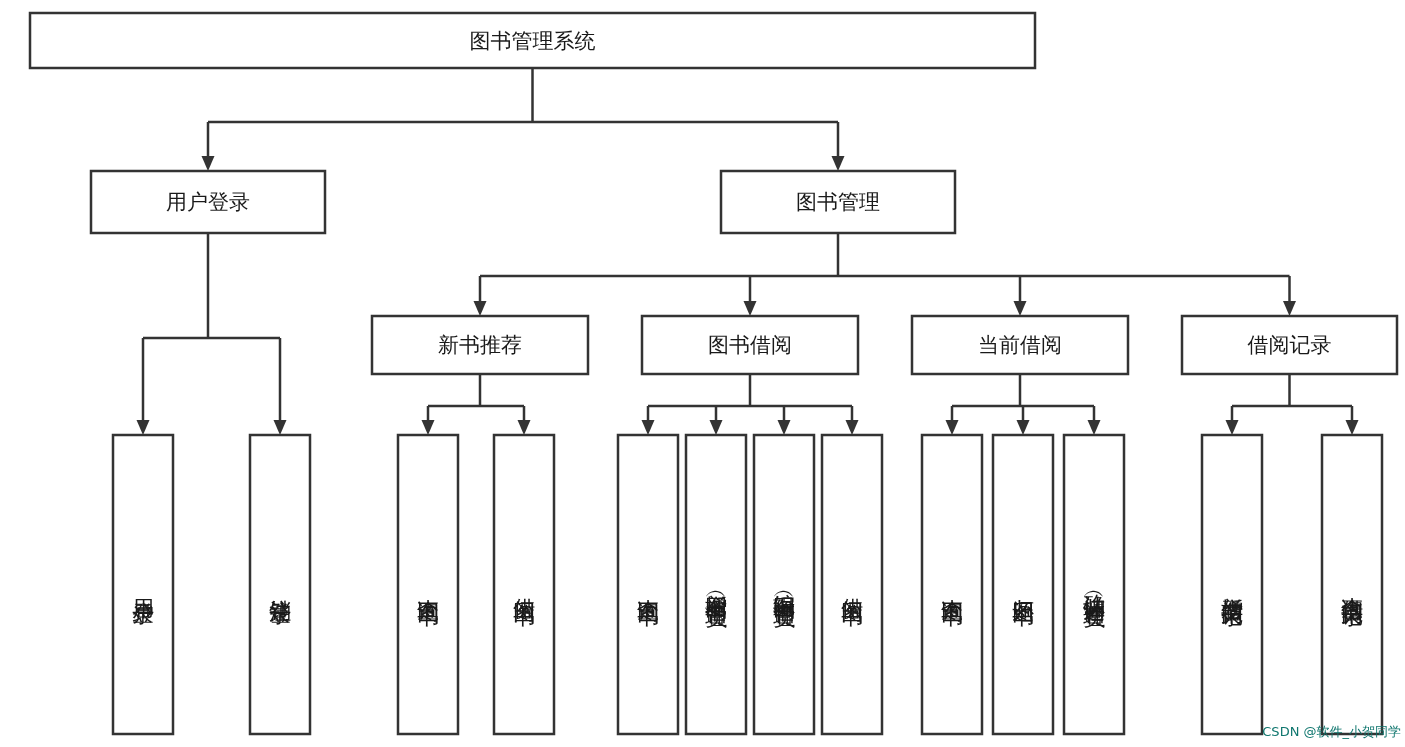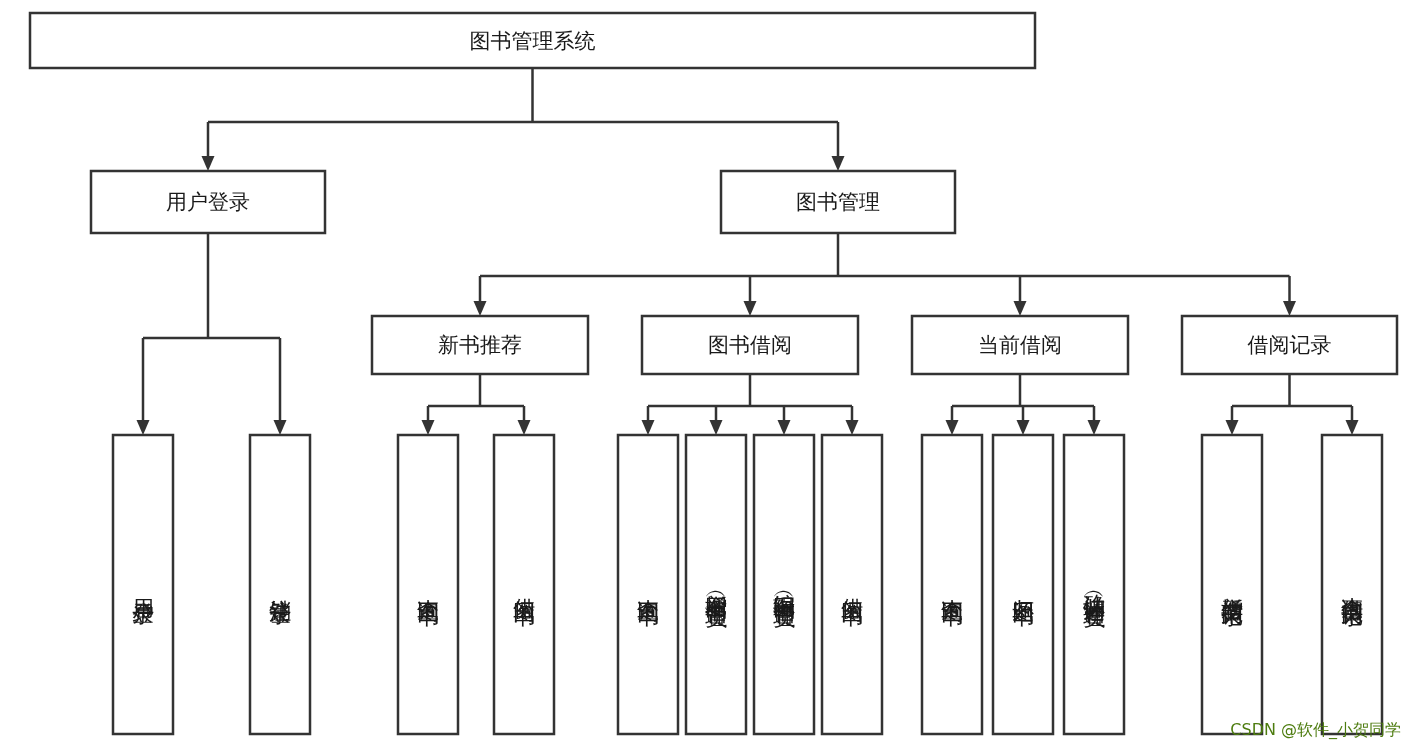--- a/index.html
+++ b/index.html
@@ -64,22 +64,22 @@
     justify-content: center;
     text-align: center;
     white-space: nowrap;
     user-select: none;
   }
   .watermark {
     position: absolute;
     right: 14px;
     bottom: 6px;
     font-family: "DejaVu Sans", "Liberation Sans", sans-serif;
-    font-size: 16px;
-    color: #4d7c0f;
+    font-size: 13px;
+    color: #0f766e;
     white-space: nowrap;
     user-select: none;
   }
 </style>
 </head>
 <body>
 
 <div id="diagram-root">
   <svg class="diagram" id="diagram-svg" viewBox="0 0 1405 747">
       <g>

